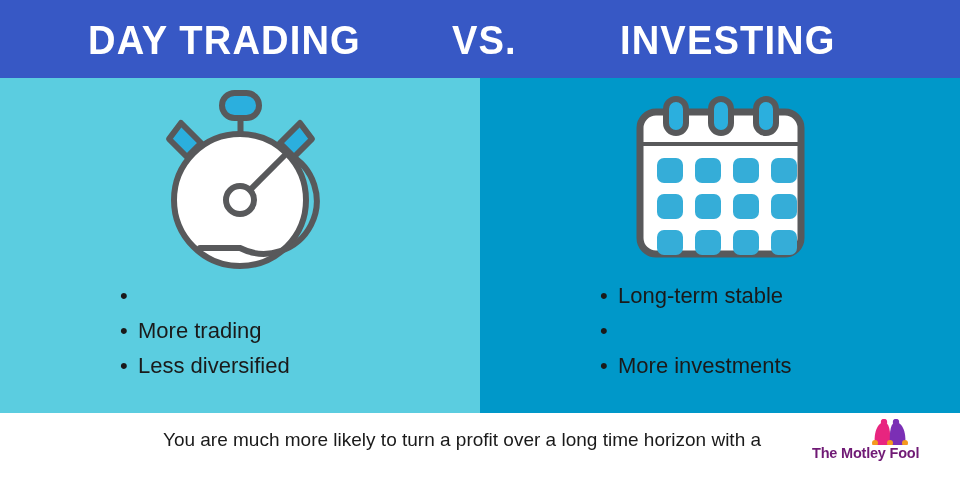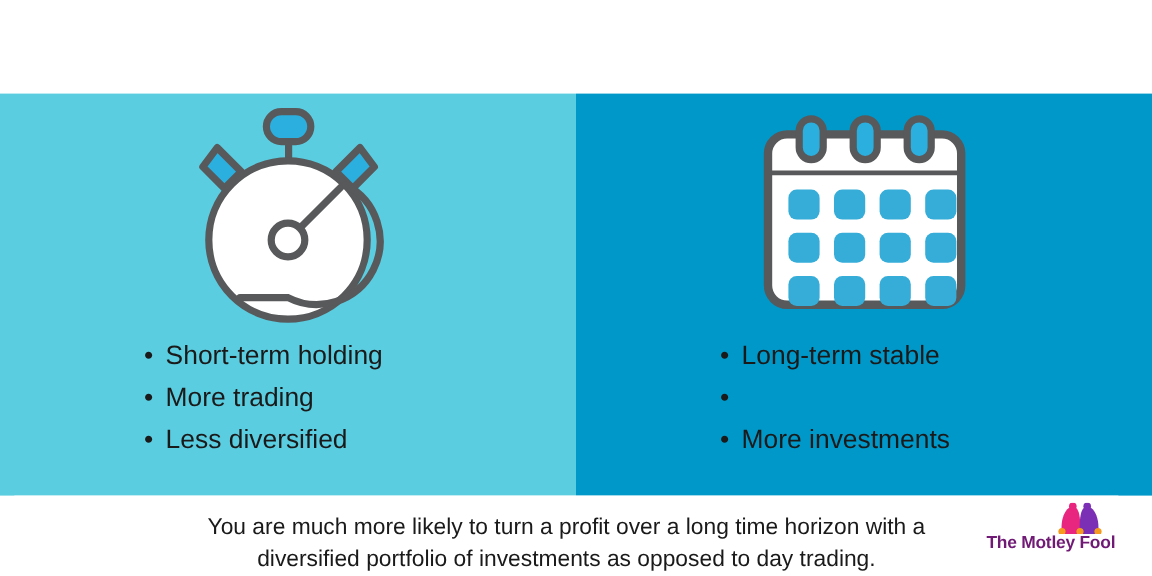--- a/index.html
+++ b/index.html
@@ -97,21 +97,21 @@
     flex: 0 0 10px;
     font-size: 22px;
     line-height: 35px;
     color: #1A1A1A;
   }
   .btext { margin-left: 8px; }
 
   
   .footer {
     position: absolute;
-    left: 12px; top: 413px;
+    left: 2px; top: 413px;
     width: 872px;
     height: 67px;
     background: #ffffff;
     padding-left: 48px;
   }
   .caption {
     position: absolute;
     left: 80px;
     top: 13px;
     width: 760px;
@@ -143,20 +143,25 @@
     position: absolute;
     right: 2px;
     top: 0px;
   }
 </style>
 </head>
 <body>
 
 <div id="infographic">
 
+  <div class="header">
+    <div class="header-title title-left">DAY TRADING</div>
+    <div class="header-title title-mid">VS.</div>
+    <div class="header-title title-right">INVESTING</div>
+  </div>
 
   <div class="panels">
 
     <div class="panel panel-left">
 
       <div class="icon-wrap">
         <svg width="190" height="185" viewBox="0 0 190 185">
 
           <rect x="77" y="4" width="37" height="25" rx="12.5" ry="12.5" fill="#2BAFDE" stroke="#58595B" stroke-width="6"></rect>
 
@@ -172,21 +177,20 @@
 
           <circle cx="95" cy="111" r="14" fill="#FFFFFF" stroke="#58595B" stroke-width="6"></circle>
 
           <path d="M 143 65 A 48 48 0 0 1 95 159 L 55 159" fill="none" stroke="#58595B" stroke-width="6" stroke-linecap="round"></path>
         </svg>
       </div>
 
       <ul class="bullets bullets-left">
         <li>
           <span class="dot">•</span>
-          <span class="btext">Short-term holding</span>
         </li>
         <li>
           <span class="dot">•</span>
           <span class="btext">More trading</span>
         </li>
         <li>
           <span class="dot">•</span>
           <span class="btext">Less diversified</span>
         </li>
       </ul>
@@ -234,21 +238,20 @@
           <span class="dot">•</span>
           <span class="btext">More investments</span>
         </li>
       </ul>
     </div>
   </div>
 
   <div class="footer">
     <div class="caption">
       <div>You are much more likely to turn a profit over a long time horizon with a</div>
-      <div>diversified portfolio of investments as opposed to day trading.</div>
     </div>
 
     <div class="logo">
       <svg class="logo-hat" width="40" height="26" viewBox="0 0 40 26">
         <path d="M 5 26 C 3 12 9 3 14 3 C 19 3 21 12 20 26 Z" fill="#E8257F"></path>
         <path d="M 35 26 C 37 12 31 3 26 3 C 21 3 19 12 20 26 Z" fill="#7B2FB5"></path>
         <circle cx="14" cy="3" r="3.2" fill="#E8257F"></circle>
         <circle cx="26" cy="3" r="3.2" fill="#7B2FB5"></circle>
         <circle cx="5" cy="24" r="3" fill="#F59A1E"></circle>
         <circle cx="20" cy="24" r="3" fill="#F59A1E"></circle>

